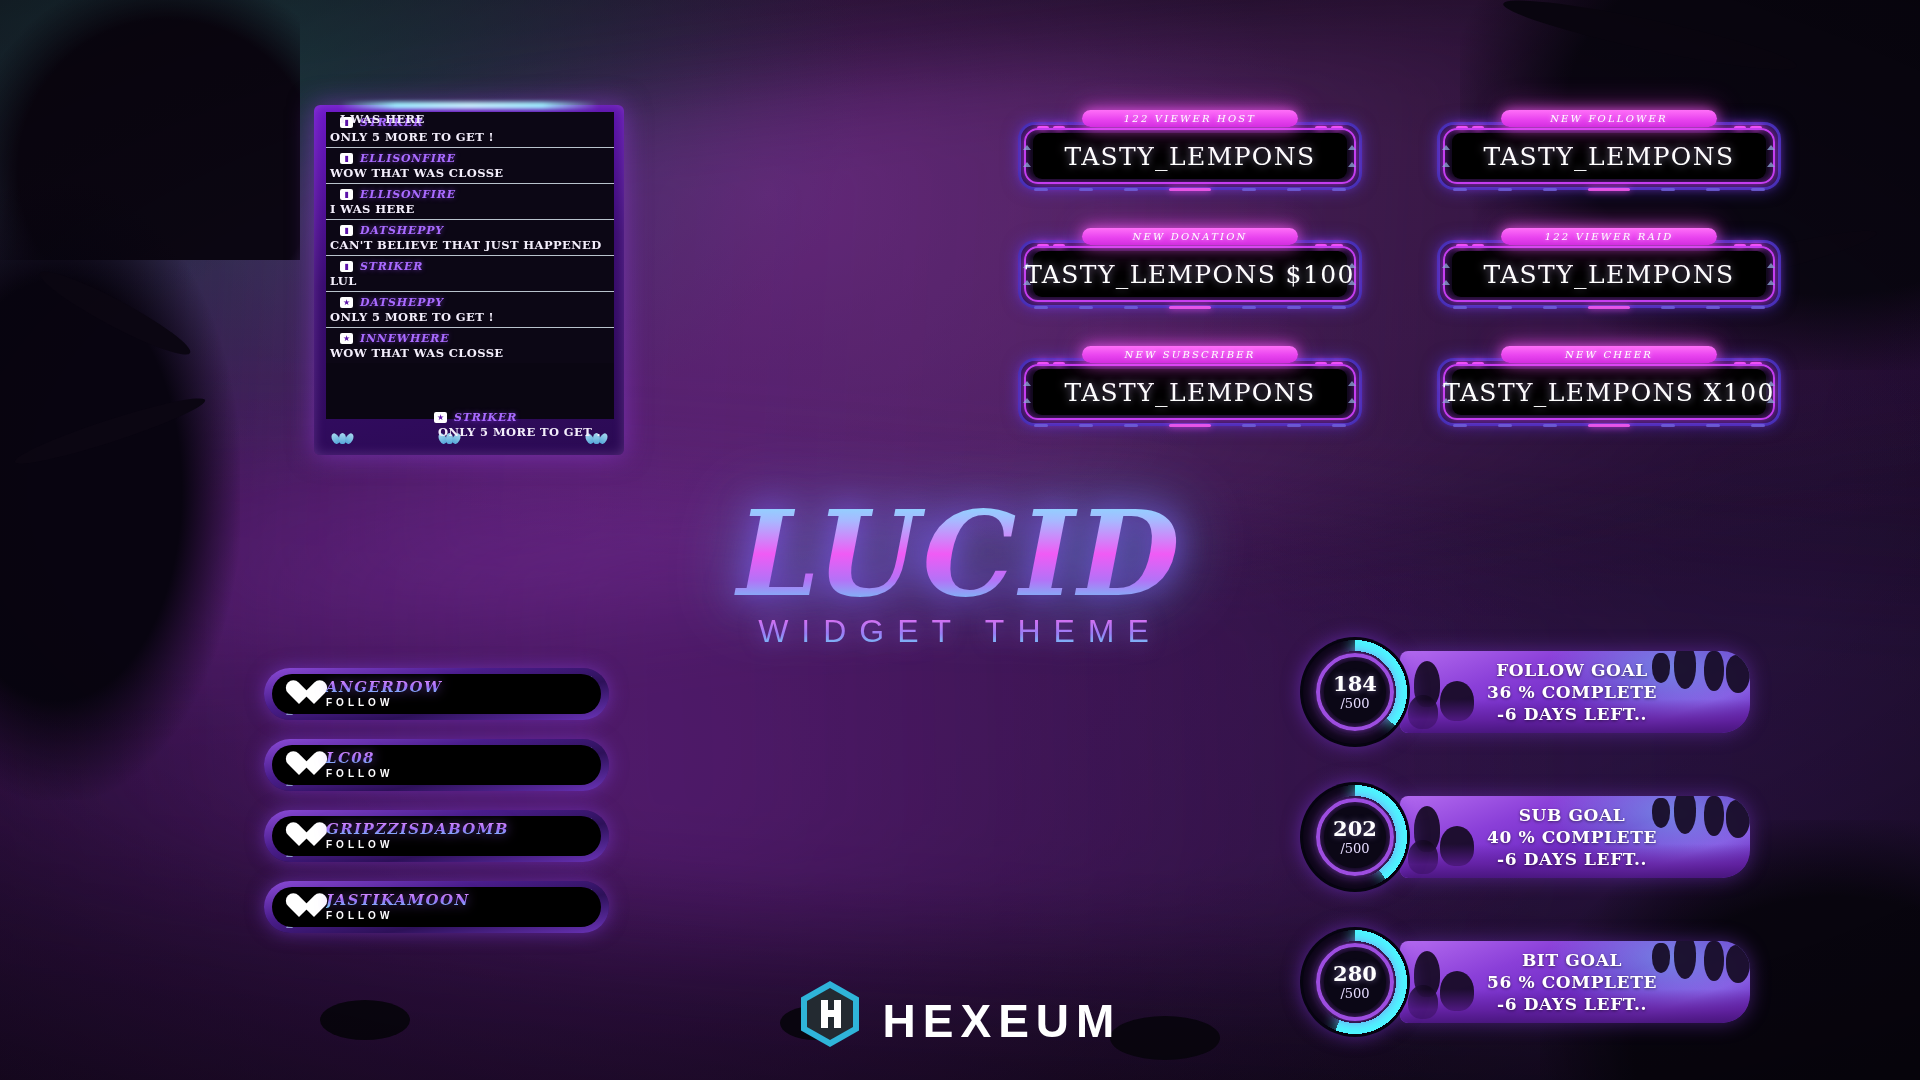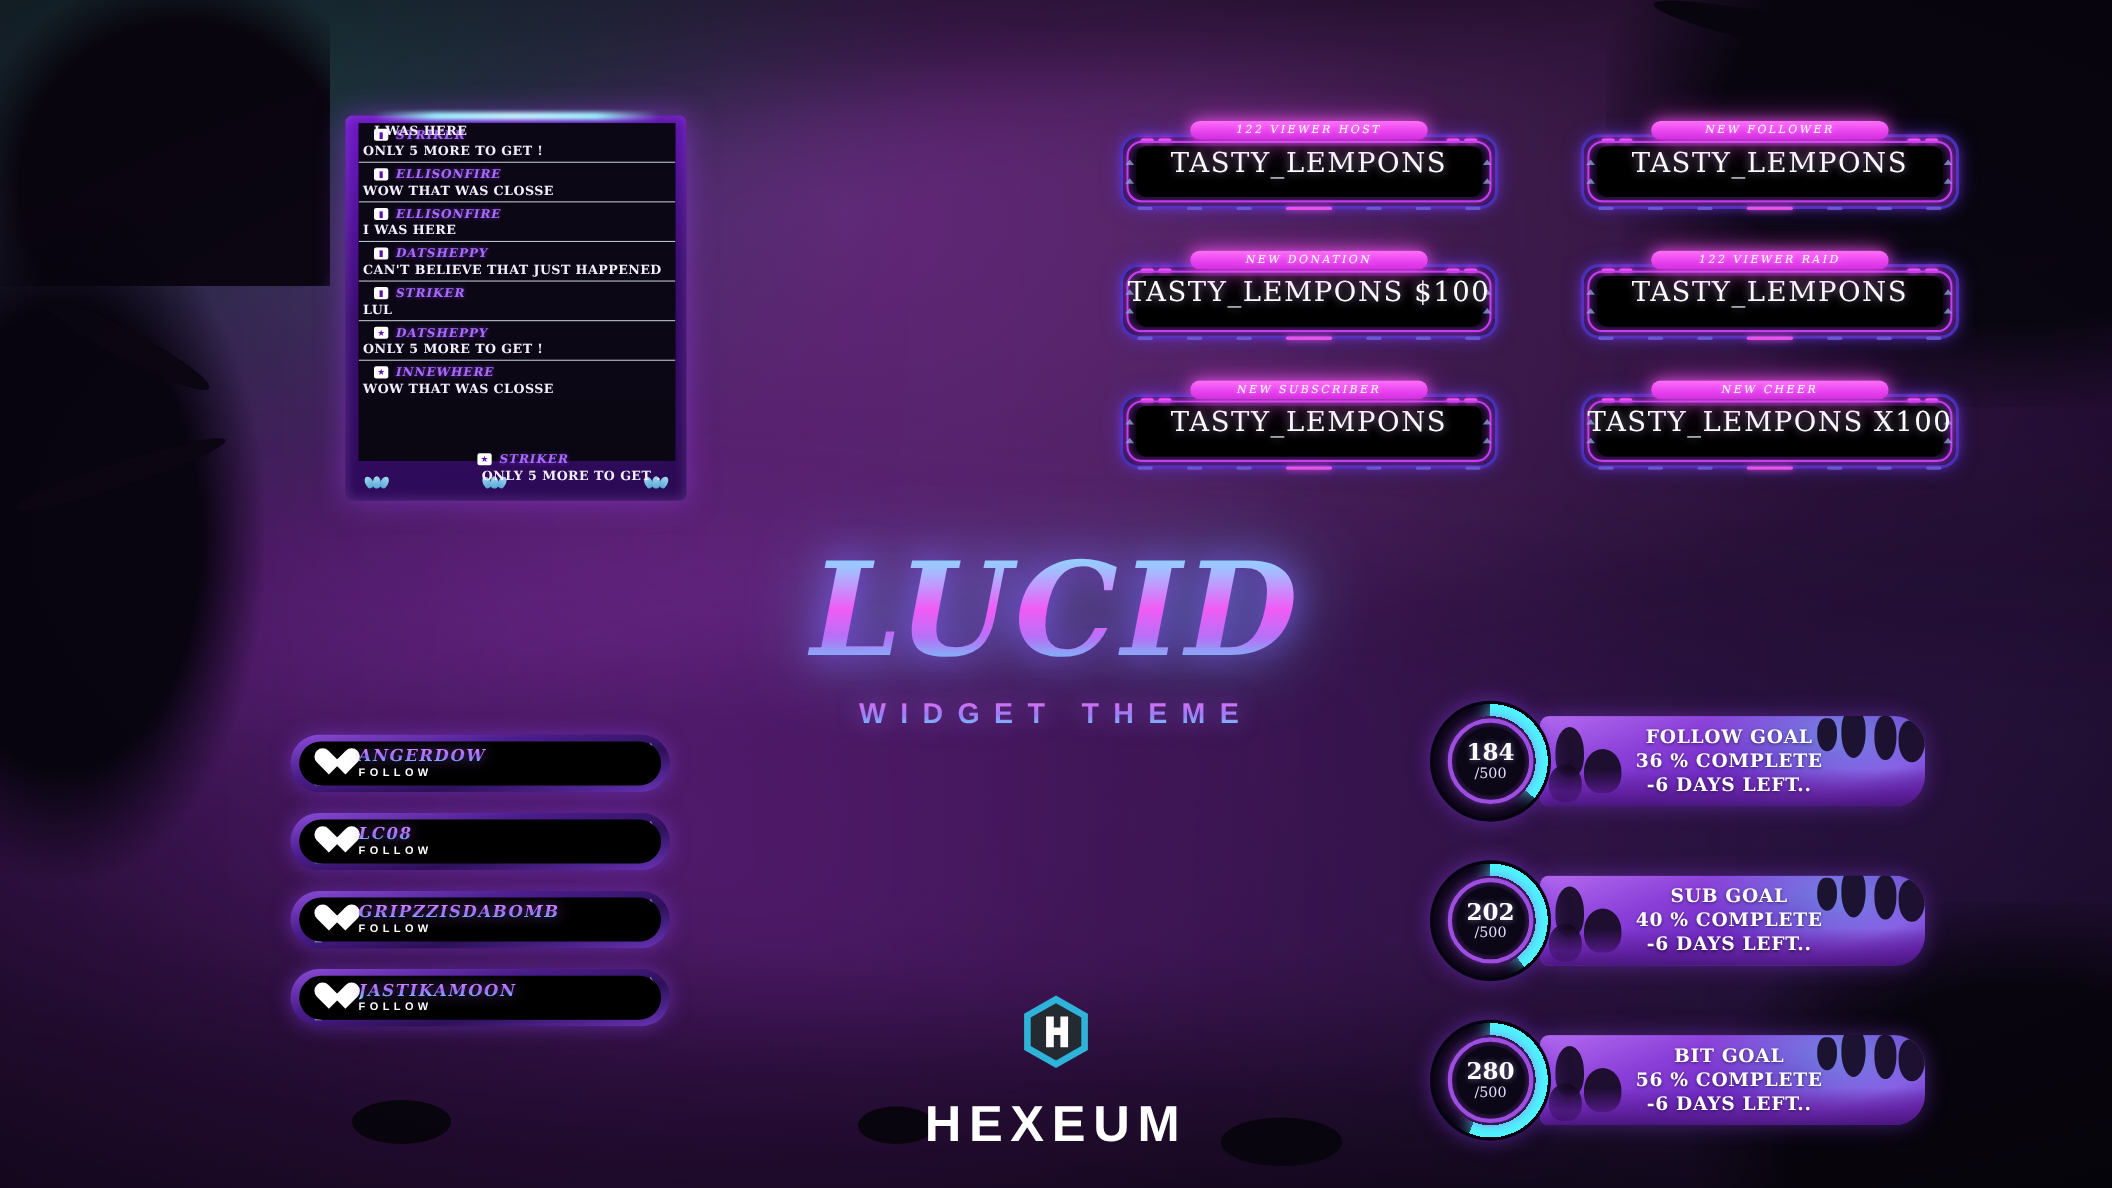--- a/index.html
+++ b/index.html
@@ -65,34 +65,33 @@
   .logo-word {
     font-family:"DejaVu Serif", serif;
     font-size:118px; font-weight:700; font-style:italic;
     letter-spacing:3px;
     background:linear-gradient(180deg,#7de9ff 0%,#a8b8ff 22%,#f05bf5 50%,#b472f7 72%,#57e6f5 100%);
     -webkit-background-clip:text; background-clip:text; color:transparent;
     filter:drop-shadow(0 0 16px rgba(130,90,255,0.75)) drop-shadow(0 0 34px rgba(80,220,255,0.45));
     line-height:1;
   }
   .logo-sub {
-    margin-top:20px;
+    margin-top:0;
     font-family:"Liberation Sans", sans-serif;
-    font-size:26px; font-weight:700; letter-spacing:13px;
+    font-size:32px; font-weight:400; letter-spacing:13px;
     background:linear-gradient(180deg,#f06bf0 0%,#9a7cf5 55%,#63e6f7 100%);
     -webkit-background-clip:text; background-clip:text; color:transparent;
     filter:drop-shadow(0 0 10px rgba(150,90,240,0.6));
   }
 
   
   #hexeum {
     position:absolute; left:0; right:0; bottom:32px;
-    display:flex; align-items:center; justify-content:center; gap:22px;
+    display:flex; align-items:flex-end; justify-content:center; gap:22px;
     z-index:6;
-    flex-direction:column;
   }
   .hex-mark { width:62px; height:68px; position:relative; }
   .hex-text {
     font-family:"Liberation Sans", sans-serif;
     color:#fff; font-size:46px; font-weight:700; letter-spacing:7px;
   }
 
   
   #chat-widget {
     position:absolute; left:314px; top:105px; width:310px; height:350px; z-index:5;
@@ -181,21 +180,21 @@
     box-shadow:0 0 16px rgba(90,60,230,0.55), inset 0 0 10px rgba(60,40,160,0.6);
   }
   .alert-neon {
     position:absolute; left:3px; right:3px; top:3px; bottom:3px;
     border-radius:14px; border:2px solid #c43df0;
     box-shadow:0 0 12px rgba(210,60,255,0.8), inset 0 0 8px rgba(210,60,255,0.45);
   }
   .alert-screen {
     position:absolute; left:12px; right:12px; top:8px; bottom:8px;
     background:#000; border-radius:9px;
-    display:flex; justify-content:center;
+    display:flex; align-items:center; justify-content:center;
   }
   .alert-screen span {
     font-family:"DejaVu Serif", serif;
     color:#fff; font-size:25px; letter-spacing:1.4px;
     text-shadow:0 0 9px rgba(220,200,255,0.6);
     white-space:nowrap;
   }
   .corner-tick { position:absolute; width:12px; height:4px; background:#ff5cf2; border-radius:2px;
     box-shadow:0 0 7px rgba(255,80,240,0.9); }
   .ct-tl1{ left:16px; top:1px;} .ct-tl2{ left:32px; top:1px;}

